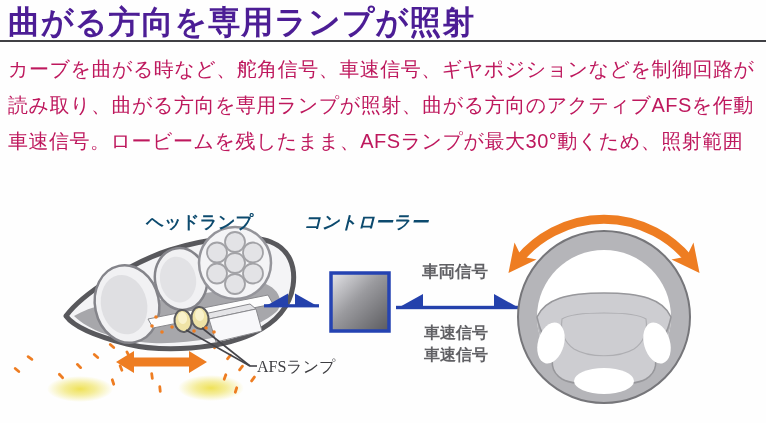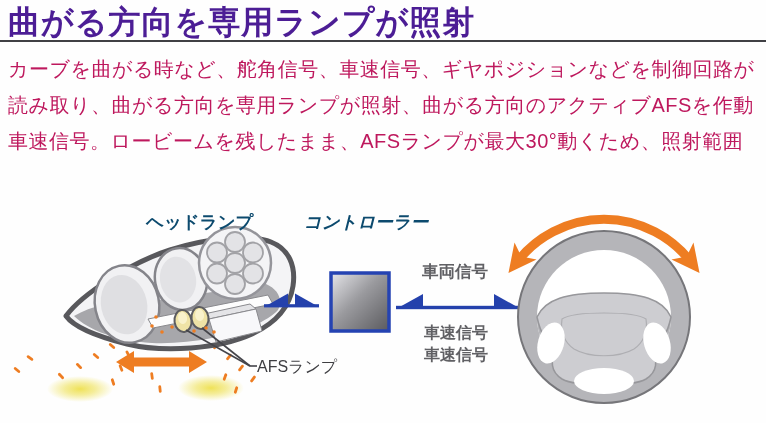--- a/index.html
+++ b/index.html
@@ -11,21 +11,21 @@
   .para{position:absolute;left:8px;top:51px;font-size:20px;line-height:36px;
         color:#be185d;letter-spacing:0.5px;white-space:nowrap;}
   .diagram{position:absolute;left:0;top:200px;width:766px;height:223px;}
   .diagram svg{position:absolute;left:0;top:0;}
   .dlabel{position:absolute;font-weight:bold;color:#0c4a6e;white-space:nowrap;}
   .lbl-headlamp{left:146px;top:10px;width:106px;text-align:center;font-size:17.5px;}
   .lbl-controller{left:303px;top:10px;width:126px;text-align:center;font-size:17.5px;font-style:italic;}
   .lbl-vehicle{left:406px;top:61px;width:82px;text-align:right;font-size:16.5px;color:#606064;}
   .lbl-signals{left:385px;top:98px;width:142px;text-align:center;font-size:16px;
                line-height:22.3px;color:#606064;margin-top:24px;}
-  .lbl-afs{left:257px;top:157px;font-size:16px;font-weight:500;color:#3e3e42;}
+  .lbl-afs{left:257px;top:157px;font-size:16px;font-weight:500;color:#3e3e42;font-family:Liberation Serif, serif;}
 </style>
 </head>
 <body>
 
 <div class="page">
 
   <div class="title">曲がる方向を専用ランプが照射</div>
   <div class="rule"></div>
 
   <div class="para">

